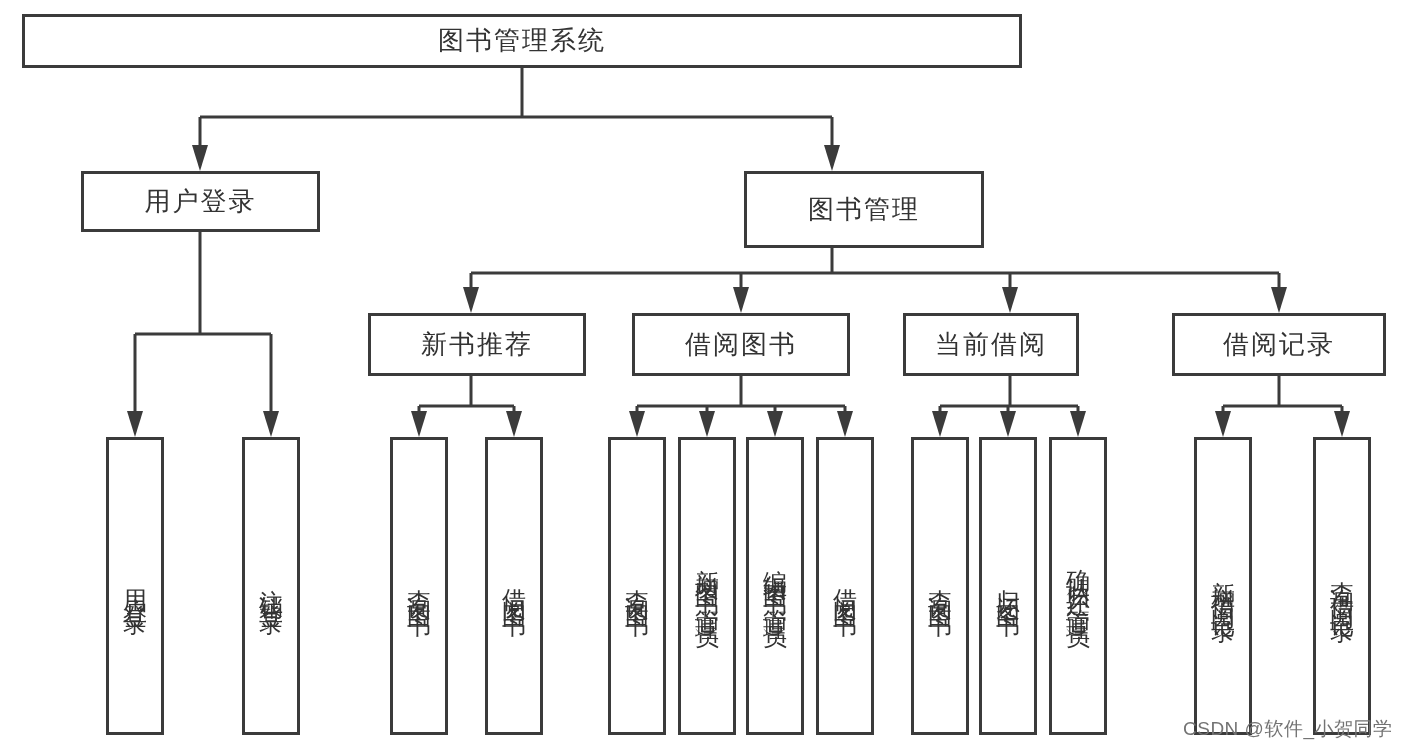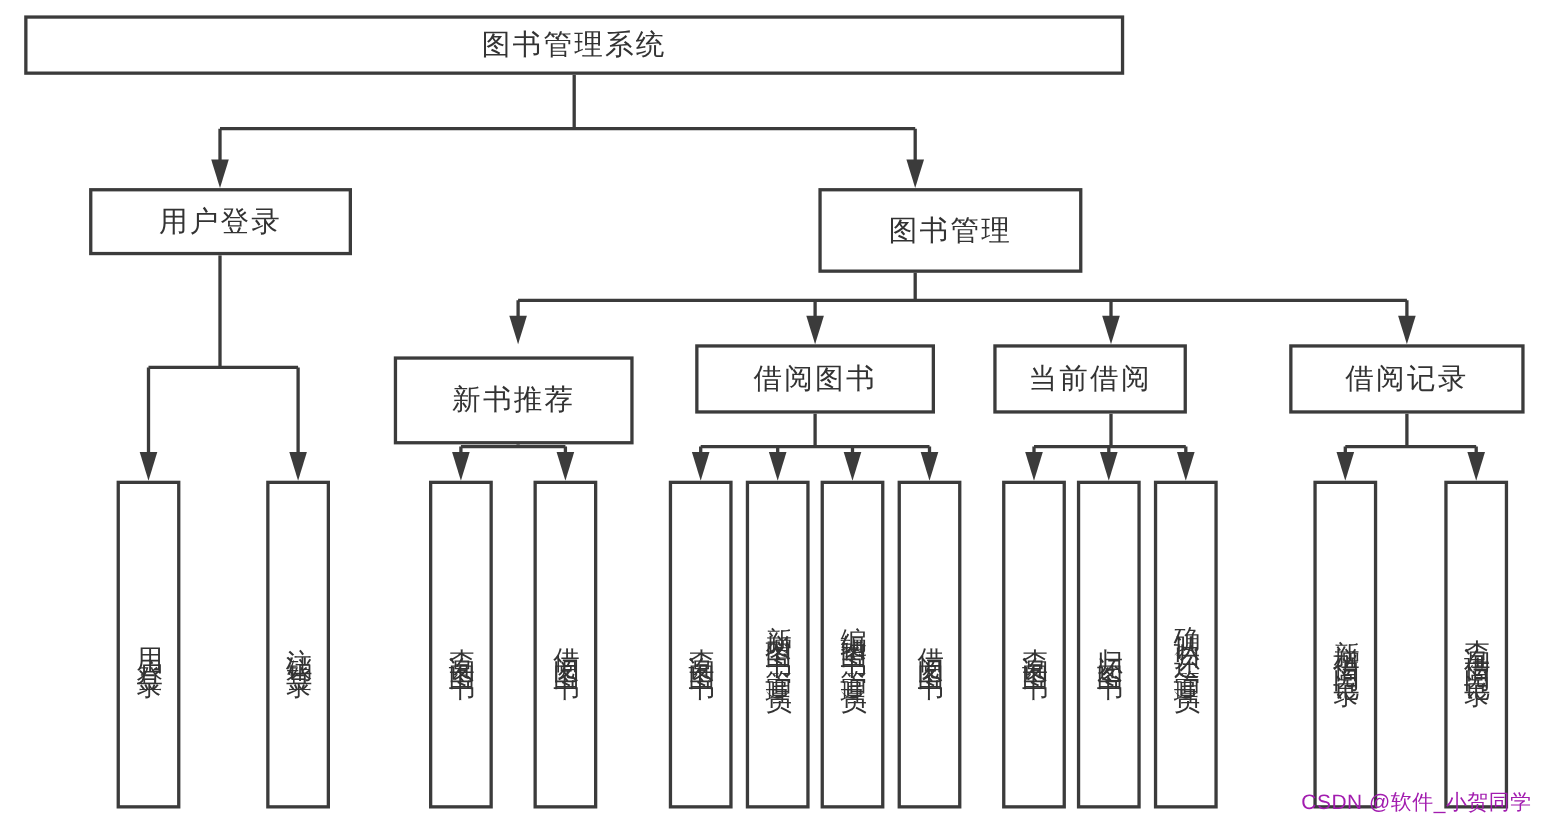--- a/index.html
+++ b/index.html
@@ -41,21 +41,21 @@
     top: 437px;
     width: 58px;
     height: 298px;
     padding: 4px 0;
   }
   .watermark {
     position: absolute;
     left: 1183px;
     top: 716px;
     font-size: 19px;
-    color: #a21caf;
+    color: #737373;
     white-space: nowrap;
     z-index: 5;
     letter-spacing: 0.5px;
   }
 </style>
 </head>
 <body>
 
 <div class="canvas">
 
@@ -97,21 +97,21 @@
       <polygon points="1215,411 1231,411 1223,437"></polygon>
       <polygon points="1334,411 1350,411 1342,437"></polygon>
     </g>
   </svg>
 
   <div class="box hbox" style="left:22px; top:14px; width:1000px; height:54px;">图书管理系统</div>
 
   <div class="box hbox" style="left:81px; top:171px; width:239px; height:61px;">用户登录</div>
   <div class="box hbox" style="left:712px; top:171px; width:240px; height:77px;margin-left:32px;">图书管理</div>
 
-  <div class="box hbox" style="left:358px; top:313px; width:218px; height:80px;margin-top:11px;">新书推荐</div>
+  <div class="box hbox" style="left:368px; top:313px; width:218px; height:63px;">新书推荐</div>
   <div class="box hbox" style="left:632px; top:313px; width:218px; height:63px;">借阅图书</div>
   <div class="box hbox" style="left:903px; top:313px; width:176px; height:63px;">当前借阅</div>
   <div class="box hbox" style="left:1172px; top:313px; width:214px; height:63px;">借阅记录</div>
 
   <div class="box vbox" style="left:106px;">用户登录</div>
   <div class="box vbox" style="left:242px;">注销登录</div>
 
   <div class="box vbox" style="left:390px;">查询图书</div>
   <div class="box vbox" style="left:485px;">借阅图书</div>
 

